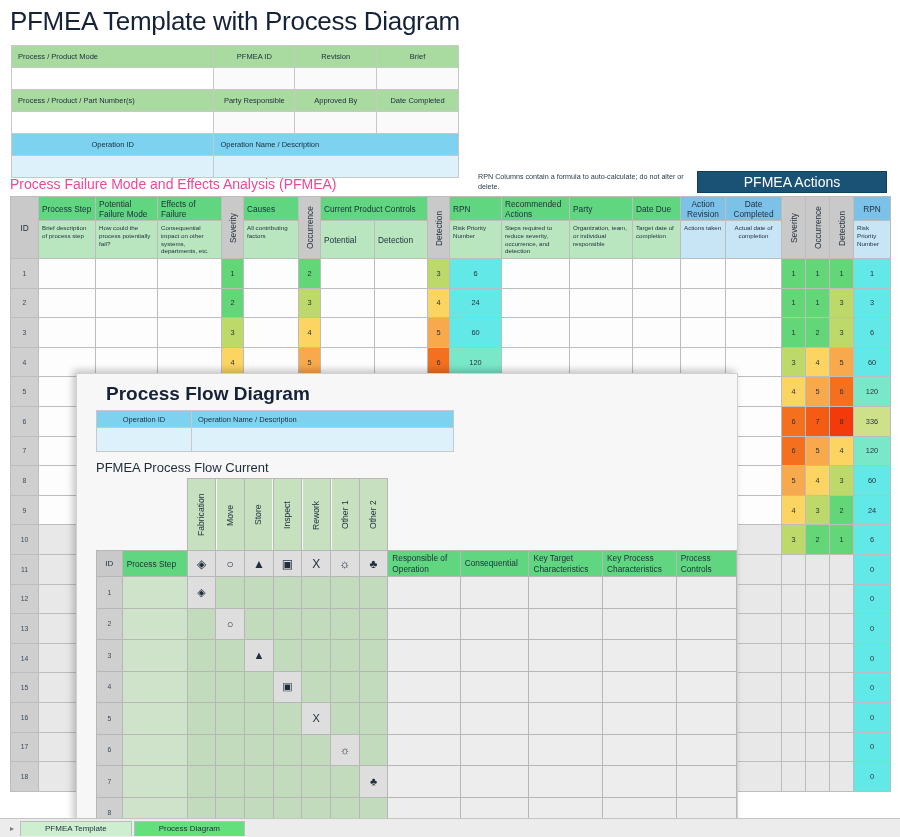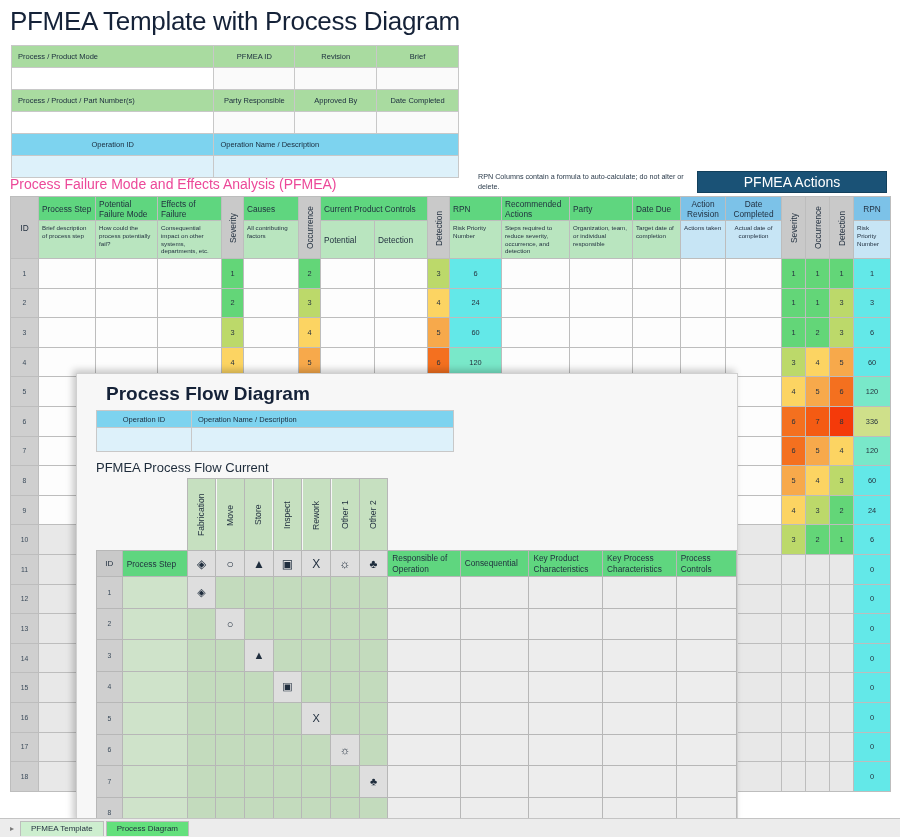--- a/index.html
+++ b/index.html
@@ -128,21 +128,21 @@
   .flow tbody tr { height: 31.5px; }
 
   
   .tabbar {
     position:absolute; left:0; bottom:0; width: 900px; height: 19px;
     background:#ececec; border-top:1px solid #c4c4c4;
     display:flex; align-items:center; padding-left: 4px; gap:0px;
   }
   .tab-arrow { width:16px; text-align:center; font-size:8px; color:#7a7a7a; }
   .sheet-tab {
-    height: 15px; padding: 0 10px; margin-right:2px;
+    height: 15px; padding: 0 24px; margin-right:2px;
     display:flex; align-items:center; justify-content:center;
     font-size: 8px; color:#1f2d3d; border:1px solid #bdbdbd;
     border-bottom:none;
   }
   .sheet-tab.inactive { background:#cdeecf; }
   .sheet-tab.active { background:#63e07c; }
 </style>
 </head>
 <body>
 
@@ -710,21 +710,21 @@
             <td class="fh-step">Process Step</td>
             <td class="fh-sym">◈</td>
             <td class="fh-sym">○</td>
             <td class="fh-sym">▲</td>
             <td class="fh-sym">▣</td>
             <td class="fh-sym">X</td>
             <td class="fh-sym">☼</td>
             <td class="fh-sym">♣</td>
             <td class="fh-txt">Responsible of Operation</td>
             <td class="fh-txt">Consequential</td>
-            <td class="fh-txt">Key Product Characteristics</td>
+            <td class="fh-txt">Key Target Characteristics</td>
             <td class="fh-txt">Key Process Characteristics</td>
             <td class="fh-txt">Process Controls</td>
           </tr>
         </thead>
       <tbody id="flow-body">
           <tr>
             <td class="fid">1</td>
             <td class="fstep"></td>
             <td class="fsym on">◈</td>
             <td class="fsym"></td>

